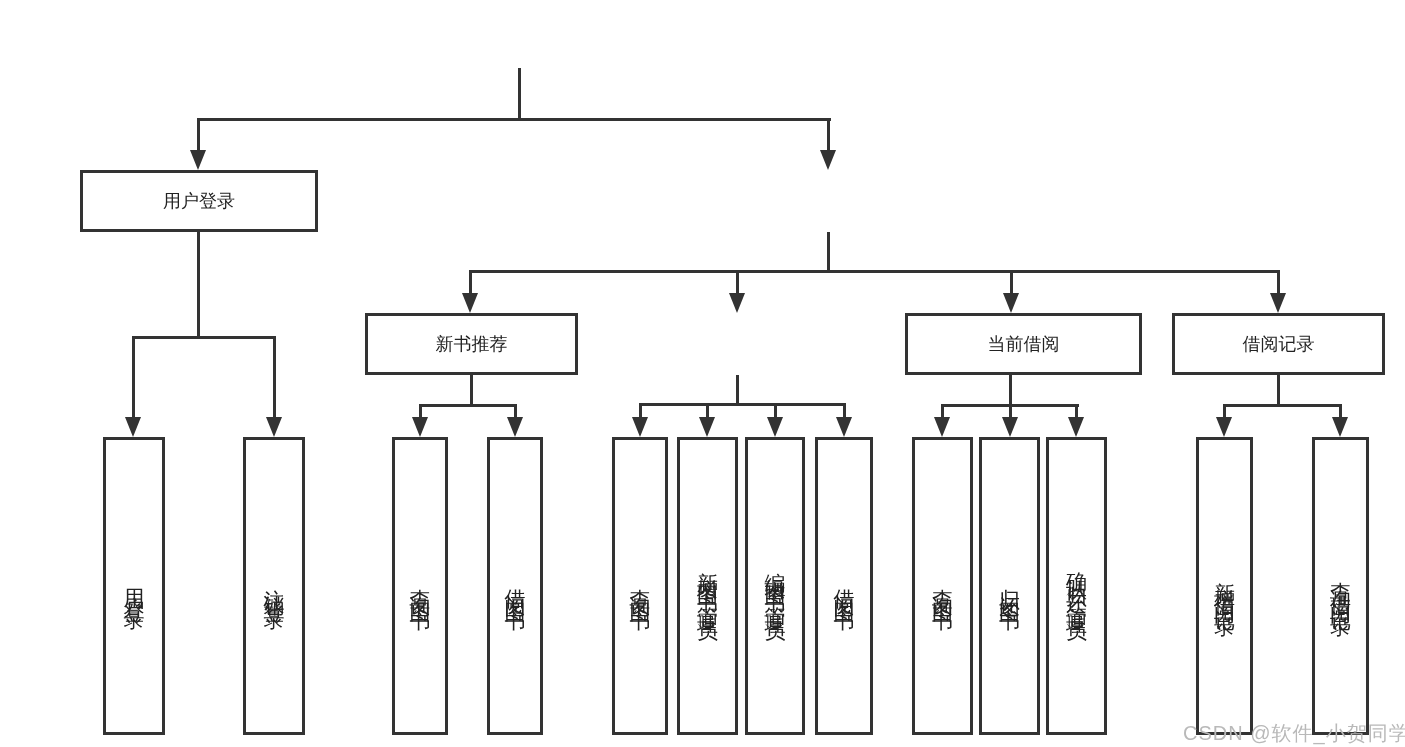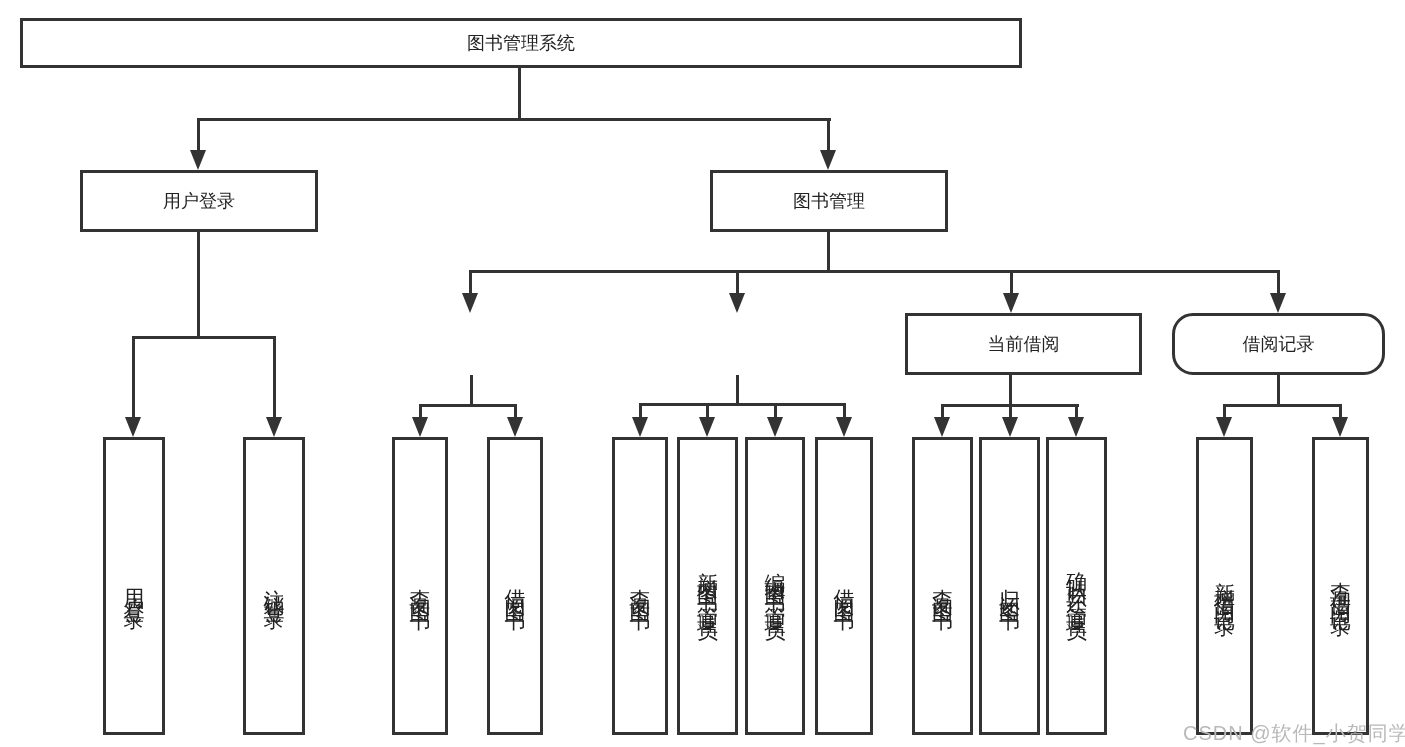--- a/index.html
+++ b/index.html
@@ -27,35 +27,32 @@
   .watermark {
     position:absolute; left:1183px; top:720px; font-size:20px;
     color:#b9b9b9; letter-spacing:1px; white-space:nowrap; z-index:5;
   }
 </style>
 </head>
 <body>
 
 <div class="canvas">
 
-  <div class="box" style="left:20px; top:18px; width:1002px; height:50px;">
-    <span>图书管理系统</span>
-  </div>
 
   <div class="box" style="left:80px; top:170px; width:238px; height:62px;">
     <span>用户登录</span>
   </div>
-  <div class="box" style="left:710px; top:170px; width:238px; height:62px;">
-    <span>图书管理</span>
+
+  <div class="box" style="left:365px; top:313px; width:213px; height:62px;">
+    <span>新书推荐</span>
   </div>
-
   <div class="box" style="left:905px; top:313px; width:237px; height:62px;">
     <span>当前借阅</span>
   </div>
-  <div class="box" style="left:1172px; top:313px; width:213px; height:62px;border-radius:21px;">
+  <div class="box" style="left:1172px; top:313px; width:213px; height:62px;">
     <span>借阅记录</span>
   </div>
 
   <div class="box vbox" style="left:103px; top:437px; width:62px; height:298px;">
     <span>用户登录</span>
   </div>
   <div class="box vbox" style="left:243px; top:437px; width:62px; height:298px;">
     <span>注销登录</span>
   </div>
 

